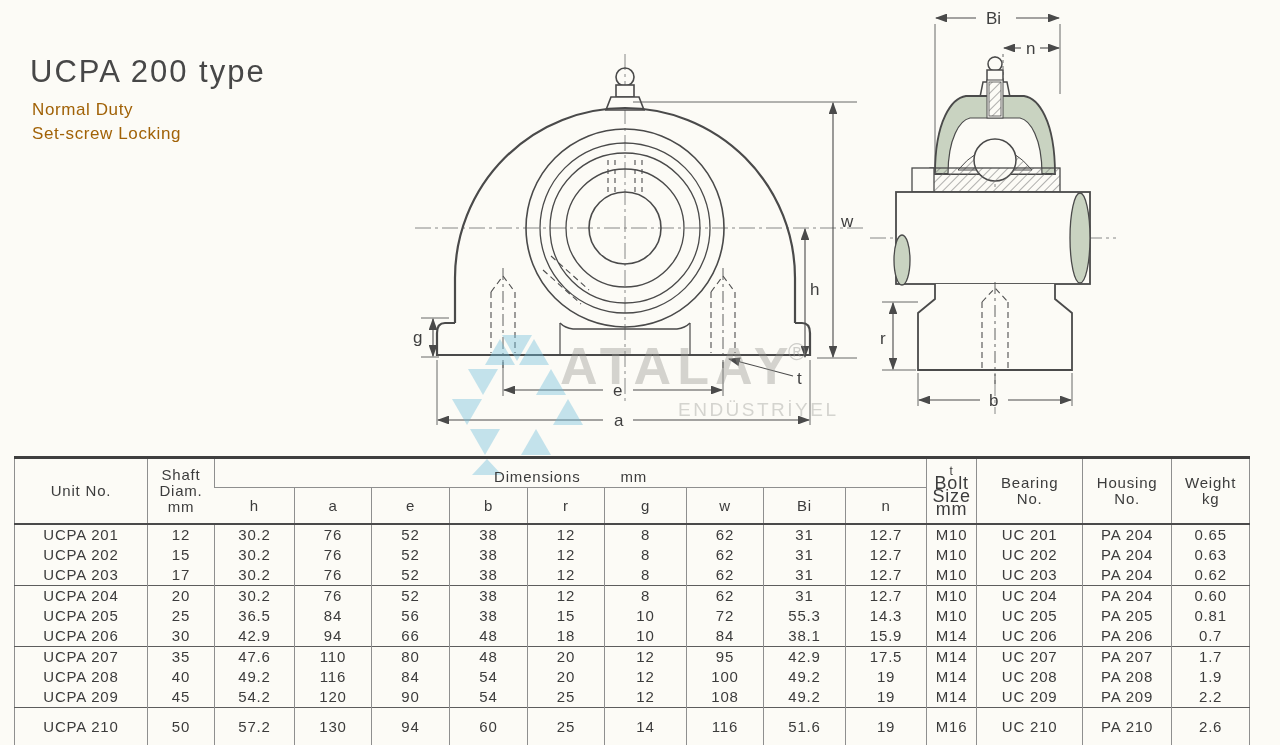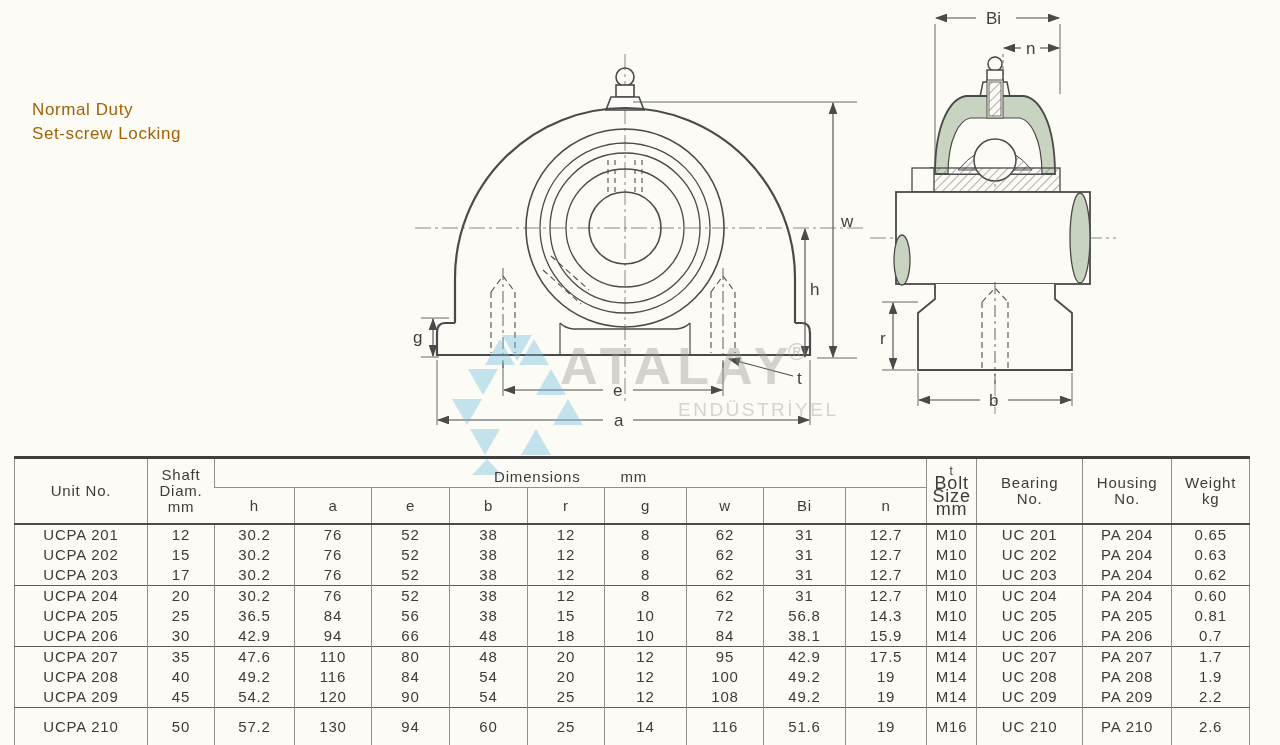--- a/index.html
+++ b/index.html
@@ -83,20 +83,21 @@
   tbody tr{height:20px;}
   tbody tr:last-child{height:40px;}
   tbody td{line-height:20px;}
   tbody tr.group-start td{border-top:1.5px solid #5d5d5d;}
 </style>
 </head>
 <body>
 
 <div class="stage">
 
+  <div class="doc-title">UCPA 200 type</div>
   <div class="doc-sub l1">Normal Duty</div>
   <div class="doc-sub l2">Set-screw Locking</div>
 
   <svg class="front-svg" width="470" height="395" viewBox="0 0 470 395">
     <defs>
       <marker id="arF" markerWidth="11" markerHeight="8" refX="10" refY="4" orient="auto-start-reverse">
         <path d="M0,0 L11,4 L0,8 z" fill="#4a4a4a"></path>
       </marker>
       <pattern id="hatchF" patternUnits="userSpaceOnUse" width="6" height="6" patternTransform="rotate(45)">
         <line x1="0" y1="0" x2="0" y2="6" stroke="#6f6f6f" stroke-width="1.1"></line>
@@ -405,21 +406,21 @@
         <tr>
           <td>UCPA 205</td>
           <td>25</td>
           <td>36.5</td>
           <td>84</td>
           <td>56</td>
           <td>38</td>
           <td>15</td>
           <td>10</td>
           <td>72</td>
-          <td>56.8</td>
+          <td>55.3</td>
           <td>14.3</td>
           <td>M10</td>
           <td>UC 205</td>
           <td>PA 205</td>
           <td>0.81</td>
         </tr>
         <tr>
           <td>UCPA 206</td>
           <td>30</td>
           <td>42.9</td>

